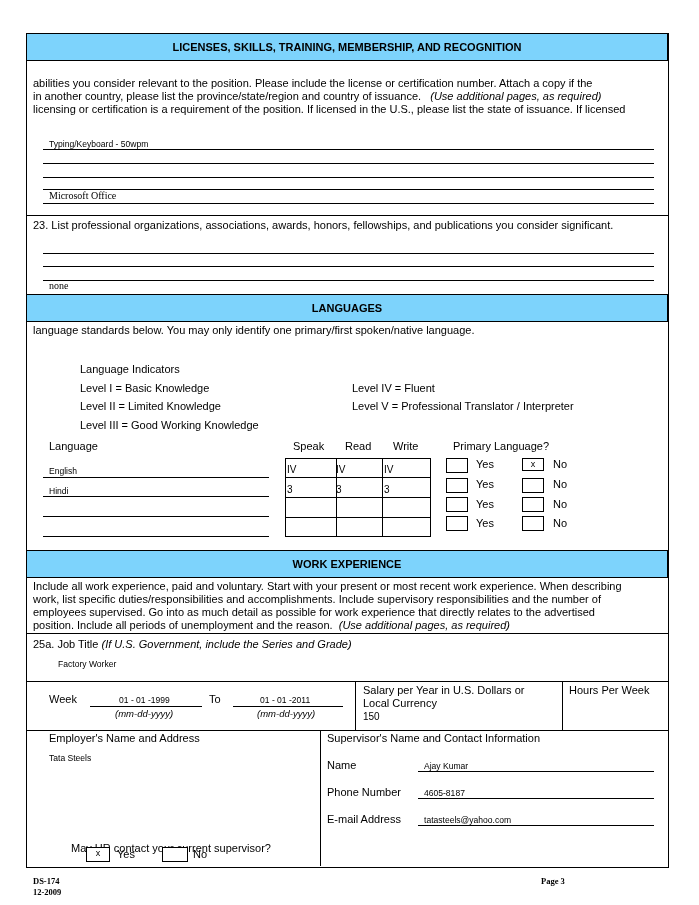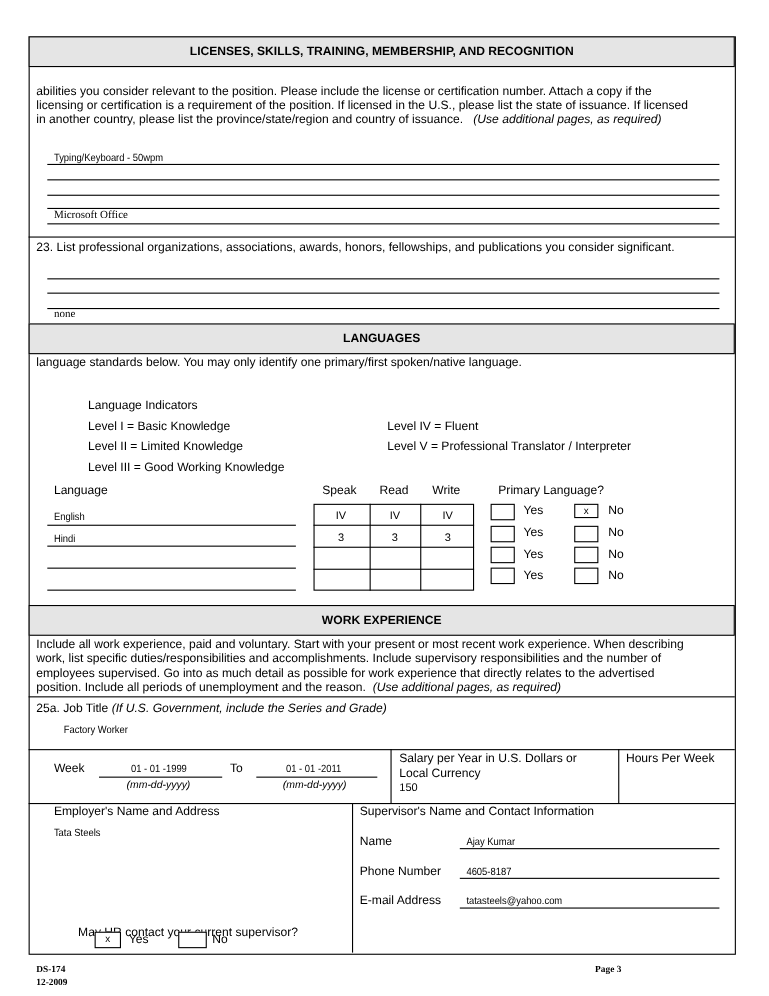--- a/index.html
+++ b/index.html
@@ -1,45 +1,45 @@
 <!DOCTYPE html>
 <html><head>
 <meta charset="utf-8">
 <style>
   html, body { margin: 0; padding: 0; background: #ffffff; }
   body { width: 699px; height: 905px; position: relative; overflow: hidden;
          font-family: "Liberation Sans", sans-serif; color: #000; font-size: 11px; }
   .abs { position: absolute; }
   .outer { position: absolute; left: 26px; top: 33px; width: 641px; height: 833px; border: 1px solid #000; }
-  .hband { position: absolute; left: 26px; width: 642px; height: 28px; background: #e5e5e5;
+  .hband { position: absolute; left: 26px; width: 642px; height: 28px; background: #7dd3fc;
            border-top: 1px solid #000; border-bottom: 1px solid #000; border-left: 1px solid #000; border-right: 1px solid #000; box-sizing: border-box;
            font-weight: bold; font-size: 11px; text-align: center; line-height: 26px; }
   .hline { position: absolute; height: 0; border-top: 1px solid #000; }
   .vline { position: absolute; width: 0; border-left: 1px solid #000; }
   .para { position: absolute; font-size: 11px; line-height: 13px; }
   .para i { font-style: italic; }
   .fill-sm { position: absolute; font-size: 9.5px; font-family: "Liberation Sans", sans-serif; transform: scaleX(0.9); transform-origin: left; }
   .fill-serif { position: absolute; font-size: 10px; font-family: "Liberation Serif", serif; margin-top: 39px; }
   .lbl { position: absolute; font-size: 11px; }
   .cb { position: absolute; width: 22px; height: 13px; border: 1px solid #000; box-sizing: border-box; background: #fff;
         font-size: 9px; text-align: center; line-height: 11px; }
-  .cell { position: absolute; font-size: 10px; text-align: center; width: 46px; }
+  .cell { position: absolute; font-size: 10px; text-align: left; width: 46px; }
   .footer { position: absolute; font-family: "Liberation Serif", serif; font-weight: bold; font-size: 8.5px; line-height: 11px; }
 </style>
 </head>
 <body>
 
 <div class="outer"></div>
 
 <div class="hband" style="top:33px;">LICENSES, SKILLS, TRAINING, MEMBERSHIP, AND RECOGNITION</div>
 
 <div class="para" style="left:33px; top:77px;">
   <div>abilities you consider relevant to the position. Please include the license or certification number. Attach a copy if the</div>
+  <div><span>in another country, please list the province/state/region and country of issuance.</span>&nbsp;&nbsp;&nbsp;<i>(Use additional pages, as required)</i></div>
   <div>licensing or certification is a requirement of the position.  If licensed in the U.S., please list the state of issuance.  If licensed</div>
-  <div><span>in another country, please list the province/state/region and country of issuance.</span>&nbsp;&nbsp;&nbsp;<i>(Use additional pages, as required)</i></div>
 </div>
 
 <div class="fill-sm" style="left:49px; top:138px;">Typing/Keyboard - 50wpm</div>
 <div class="hline" style="left:43px; top:149px; width:611px;"></div>
 <div class="fill-serif" style="left:49px; top:151px;">Microsoft Office</div>
 <div class="hline" style="left:43px; top:163px; width:611px;"></div>
 <div class="hline" style="left:43px; top:177px; width:611px;"></div>
 <div class="hline" style="left:43px; top:189px; width:611px;"></div>
 <div class="hline" style="left:43px; top:203px; width:611px;"></div>
 

